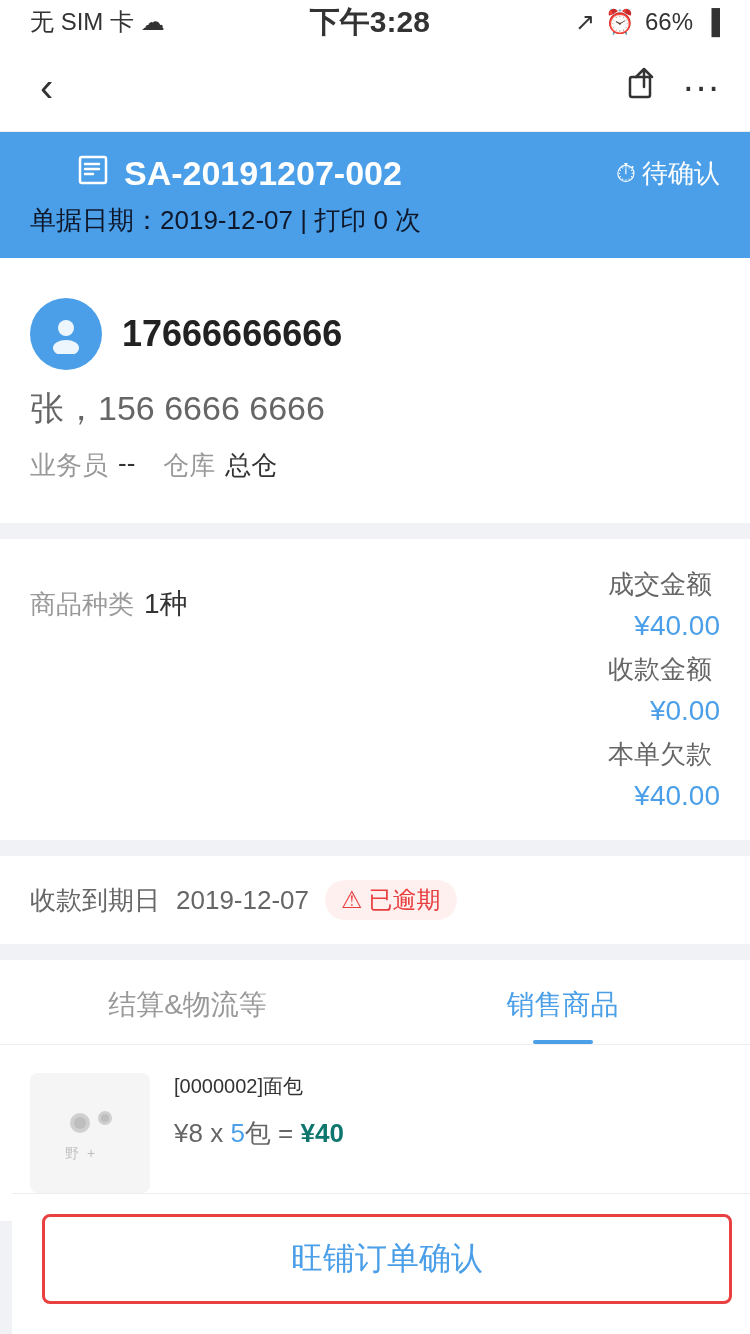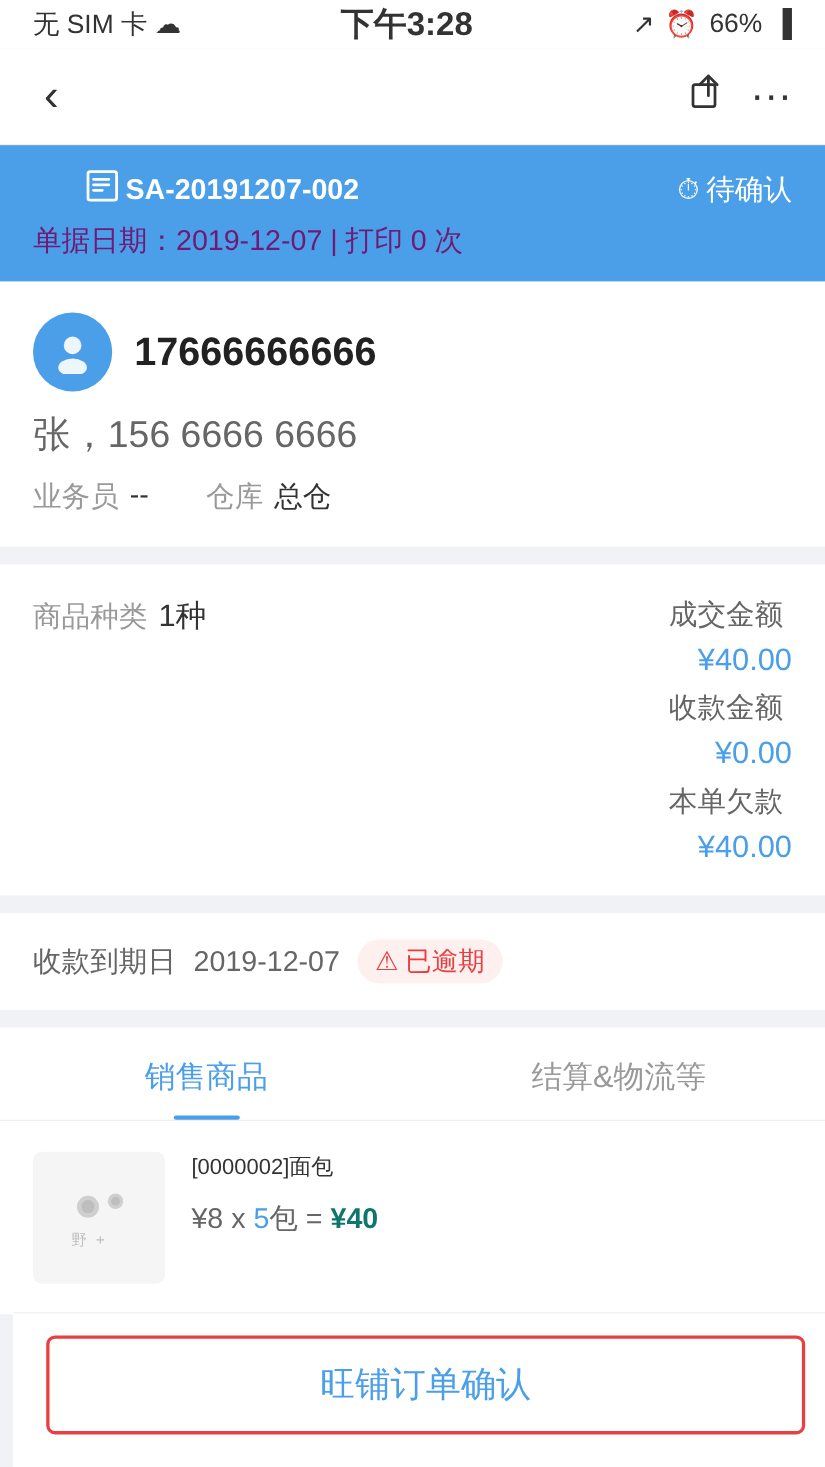--- a/index.html
+++ b/index.html
@@ -65,43 +65,44 @@
       background: #4a9fe8;
       padding: 22px 30px 20px;
     }
     .order-banner-top {
       display: flex;
       align-items: center;
       justify-content: space-between;
       margin-bottom: 10px;
     }
     .order-number {
-      font-size: 26px;
+      font-size: 34px;
       font-weight: 700;
       color: #fff;
       display: flex;
       align-items: center;
+      gap: 10px;
       padding-left: 48px;
     }
     .order-status {
       font-size: 26px;
       color: #fff;
       display: flex;
       align-items: center;
       gap: 6px;
     }
     .order-date {
       font-size: 26px;
-      color: #701a75;
+      color: #0f172a;
     }
 
     
     .customer-section {
       background: #fff;
-      padding: 28px 30px;
+      padding: 40px 30px;
       margin-bottom: 16px;
     }
     .customer-row {
       display: flex;
       align-items: center;
       gap: 20px;
       margin-bottom: 16px;
     }
     .avatar {
       width: 72px;
@@ -119,39 +120,39 @@
       font-weight: 600;
       color: #222;
     }
     .customer-name {
       font-size: 34px;
       color: #666;
       margin-bottom: 16px;
     }
     .customer-meta {
       display: flex;
-      gap: 52px;
+      gap: 28px;
       font-size: 26px;
       color: #666;
     }
     .meta-item { display: flex; gap: 10px; }
     .meta-label { color: #999; }
     .meta-value { color: #333; }
 
     
     .summary-section {
       background: #fff;
       padding: 28px 30px;
       margin-bottom: 16px;
       display: flex;
       justify-content: space-between;
       align-items: flex-start;
     }
     .summary-left { font-size: 26px; color: #666; }
-    .summary-kind { display: flex; align-items: center; gap: 10px; }
+    .summary-kind { display: flex; align-items: center; gap: 10px; margin-top: 18px; }
     .summary-kind-label { color: #999; }
     .summary-kind-value { color: #333; font-size: 28px; }
     .summary-right { text-align: right; }
     .summary-row {
       display: flex;
       justify-content: center;
       align-items: center;
       gap: 8px;
       margin-bottom: 10px;
       font-size: 26px;
@@ -379,25 +380,25 @@
   <span>收款到期日</span>
   <span>2019-12-07</span>
   <div class="overdue-badge">
     <span style="color:#e84040;">⚠</span>
     <span>已逾期</span>
   </div>
 </div>
 
 <div class="tabs-section">
   <div class="tabs">
+    <div class="tab">
+      <span>结算&amp;物流等</span>
+    </div>
     <div class="tab active">
       <span>销售商品</span>
-    </div>
-    <div class="tab">
-      <span>结算&amp;物流等</span>
     </div>
   </div>
 
   <div class="product-item">
     <div class="product-thumb">
       <svg viewBox="0 0 70 70" fill="none">
         <circle cx="25" cy="25" r="10" fill="#aaa"></circle>
         <circle cx="25" cy="25" r="6" fill="#888"></circle>
         <circle cx="50" cy="20" r="7" fill="#aaa"></circle>
         <circle cx="50" cy="20" r="4" fill="#888"></circle>

